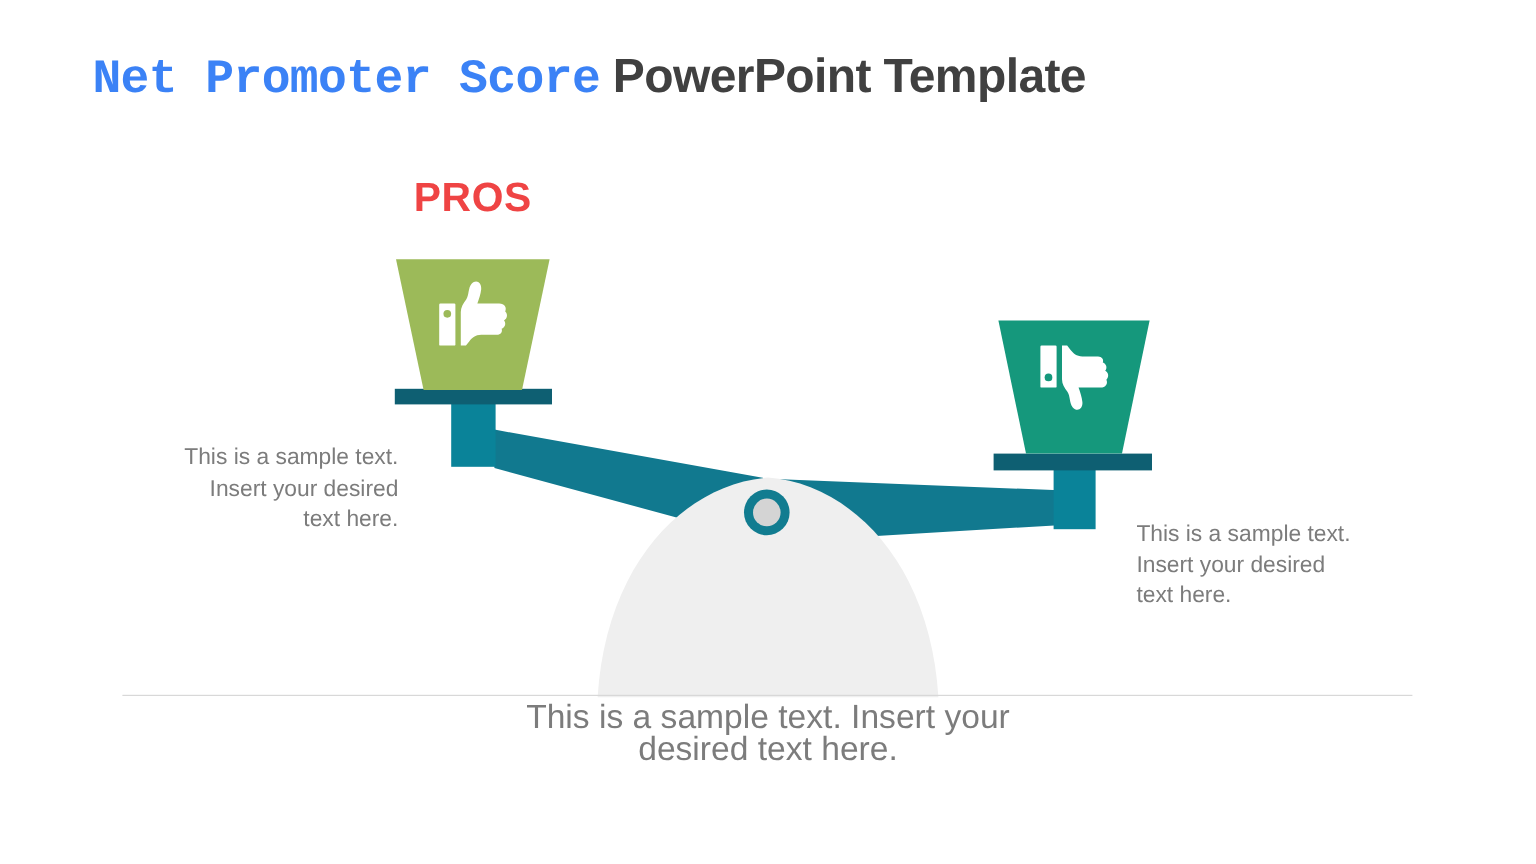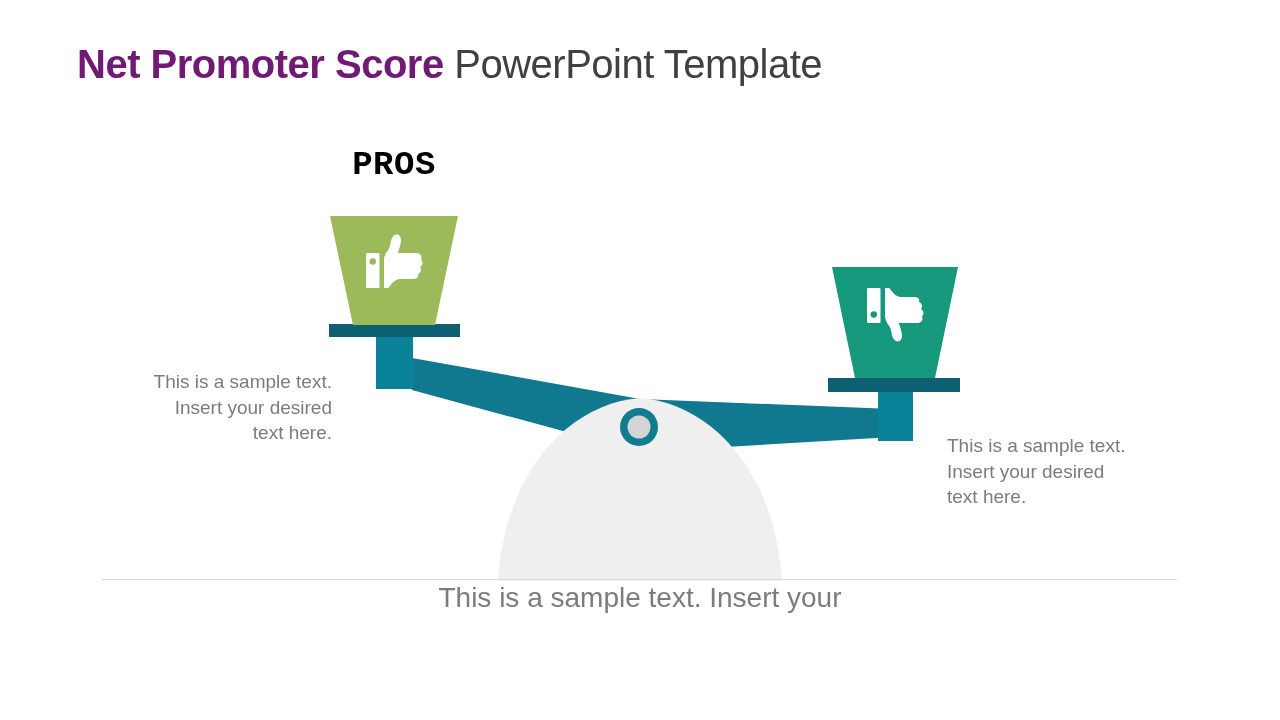--- a/index.html
+++ b/index.html
@@ -7,28 +7,28 @@
     position: relative;
     width: 1280px; height: 720px;
     background: #ffffff;
     overflow: hidden;
     font-family: "Liberation Sans", sans-serif;
   }
   .title {
     position: absolute; left: 77px; top: 42px;
     font-size: 40px; letter-spacing: -0.5px; white-space: nowrap;
   }
-  .title .hi { color: #701a75; font-weight: 700; }
-  .title .rest { color: #404040; font-weight: 400; text-align: right; }
+  .title .hi { color: #3b82f6; font-weight: 700; font-family: Liberation Mono, monospace; }
+  .title .rest { color: #404040; font-weight: 700; text-align: right; }
   .seesaw-svg { position: absolute; left: 0; top: 0; }
   .bucket-label {
     position: absolute; width: 200px; text-align: center;
     font-size: 34px; font-weight: 700; letter-spacing: 0.5px;
   }
-  .pros-label { left: 294px; top: 146px; color: #000000; font-family: Liberation Mono, monospace; }
+  .pros-label { left: 294px; top: 146px; color: #ef4444; }
   .cons-label { left: 795px; top: 194px; color: #0B9E7B; }
   .desc {
     position: absolute; color: #7C7C7C;
     font-size: 19px; line-height: 25.5px;
   }
   .desc-left  { left: 90px;  top: 369px; width: 242px; text-align: right; }
   .desc-right { left: 947px; top: 433px; width: 266px; text-align: left; }
   .desc-footer {
     left: 430px; top: 585px; width: 420px; text-align: center;
     font-size: 28px; line-height: 26px;
@@ -114,15 +114,16 @@
   <div class="desc desc-right">
     <div>This is a sample text.</div>
     <div>Insert your desired</div>
     <div>text here.</div>
   </div>
 
   <div class="divider"></div>
 
   <div class="desc desc-footer">
     <div>This is a sample text. Insert your</div>
+    <div>desired text here.</div>
   </div>
 
 </div>
 
 </body></html>

